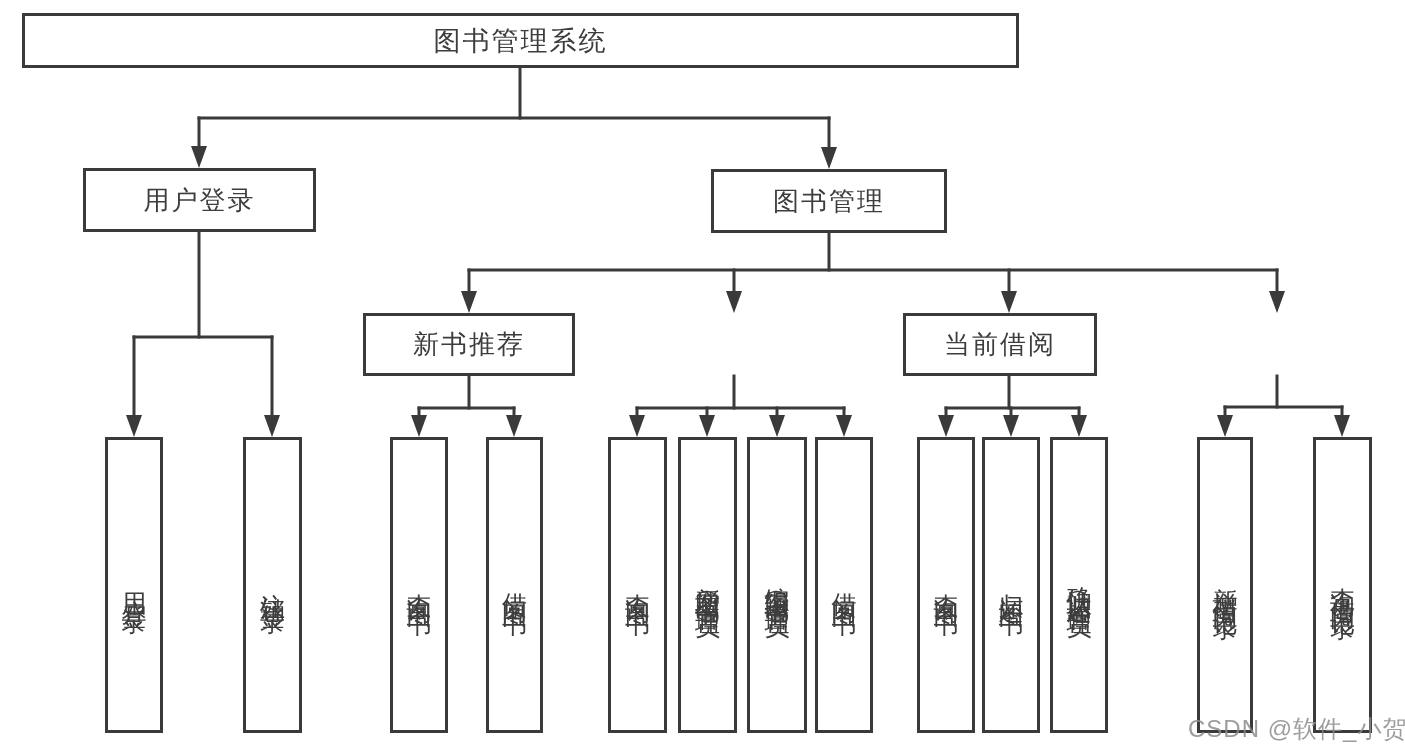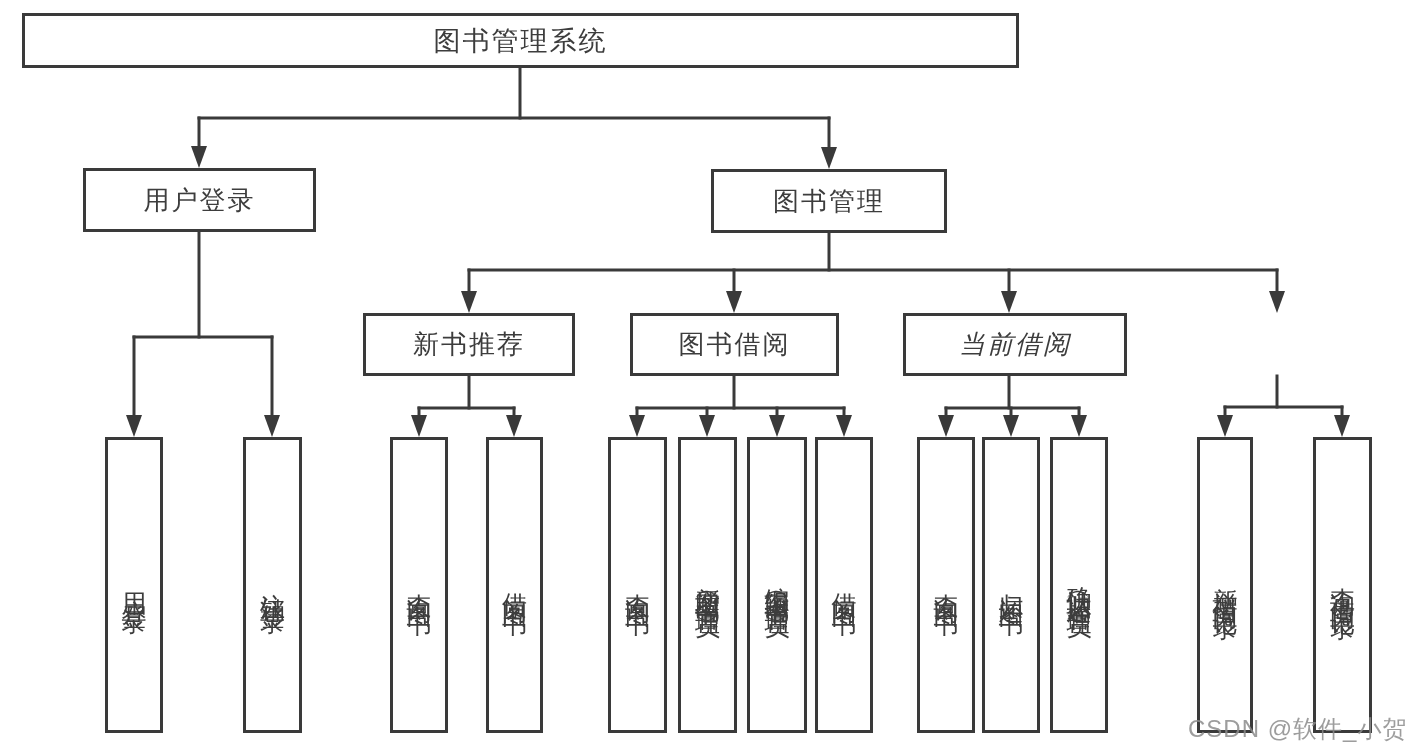--- a/index.html
+++ b/index.html
@@ -137,24 +137,21 @@
   <div class="node hbox" style="left:83px; top:168px; width:233px; height:64px;">
     <span>用户登录</span>
   </div>
   <div class="node hbox" style="left:711px; top:169px; width:236px; height:64px;">
     <span>图书管理</span>
   </div>
 
   <div class="node hbox" style="left:363px; top:313px; width:212px; height:63px;align-items:center;">
     <span>新书推荐</span>
   </div>
-  <div class="node hbox" style="left:630px; top:313px; width:209px; height:63px;">
-    <span>图书借阅</span>
-  </div>
-  <div class="node hbox" style="left:903px; top:313px; width:224px; height:63px;font-style:italic;">
+  <div class="node hbox" style="left:903px; top:313px; width:194px; height:63px;">
     <span>当前借阅</span>
   </div>
 
   <div class="node vbox" style="left:105px; top:437px; width:58px; height:296px;">
     <span class="vtext">用户登录</span>
   </div>
   <div class="node vbox" style="left:243px; top:437px; width:59px; height:296px;">
     <span class="vtext">注销登录</span>
   </div>
 

